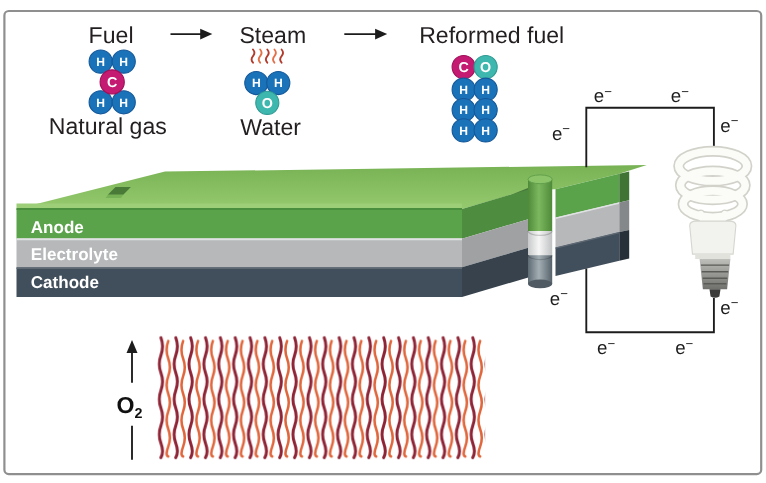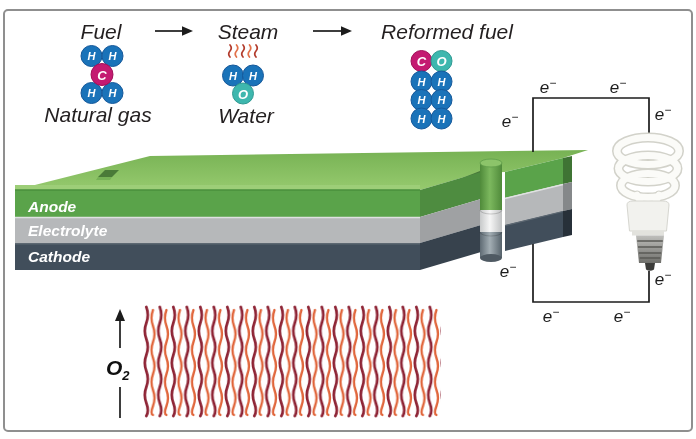--- a/index.html
+++ b/index.html
@@ -1,17 +1,17 @@
 <!DOCTYPE html>
 <html><head>
 <meta charset="utf-8">
 <style>
   html,body{margin:0;padding:0;background:#ffffff;}
   .stage{position:relative;width:696px;height:439px;background:#ffffff;overflow:hidden;
-         font-family:"Liberation Sans", sans-serif;font-style:italic;}
+         font-family:"Liberation Sans", sans-serif;}
   .frame{position:absolute;left:3px;top:9px;width:690px;height:423px;box-sizing:border-box;
          border:2px solid #8f8f8f;border-radius:5px;}
   svg{position:absolute;left:0;top:0;}
   .t-label{font-family:"Liberation Sans",sans-serif;font-size:21px;fill:#231f20;}
   .t-caption{font-family:"Liberation Sans",sans-serif;font-size:21px;fill:#231f20;}
   .t-layer{font-family:"Liberation Sans",sans-serif;font-size:15.5px;font-weight:700;fill:#ffffff;}
   .etext{font-family:"Liberation Sans",sans-serif;font-size:17px;fill:#1c1c1c;text-anchor:middle;}
   .esup{font-size:12px;}
   .o2{font-family:"Liberation Sans",sans-serif;font-size:21px;font-weight:700;fill:#101010;}
   .o2sub{font-size:13px;}

